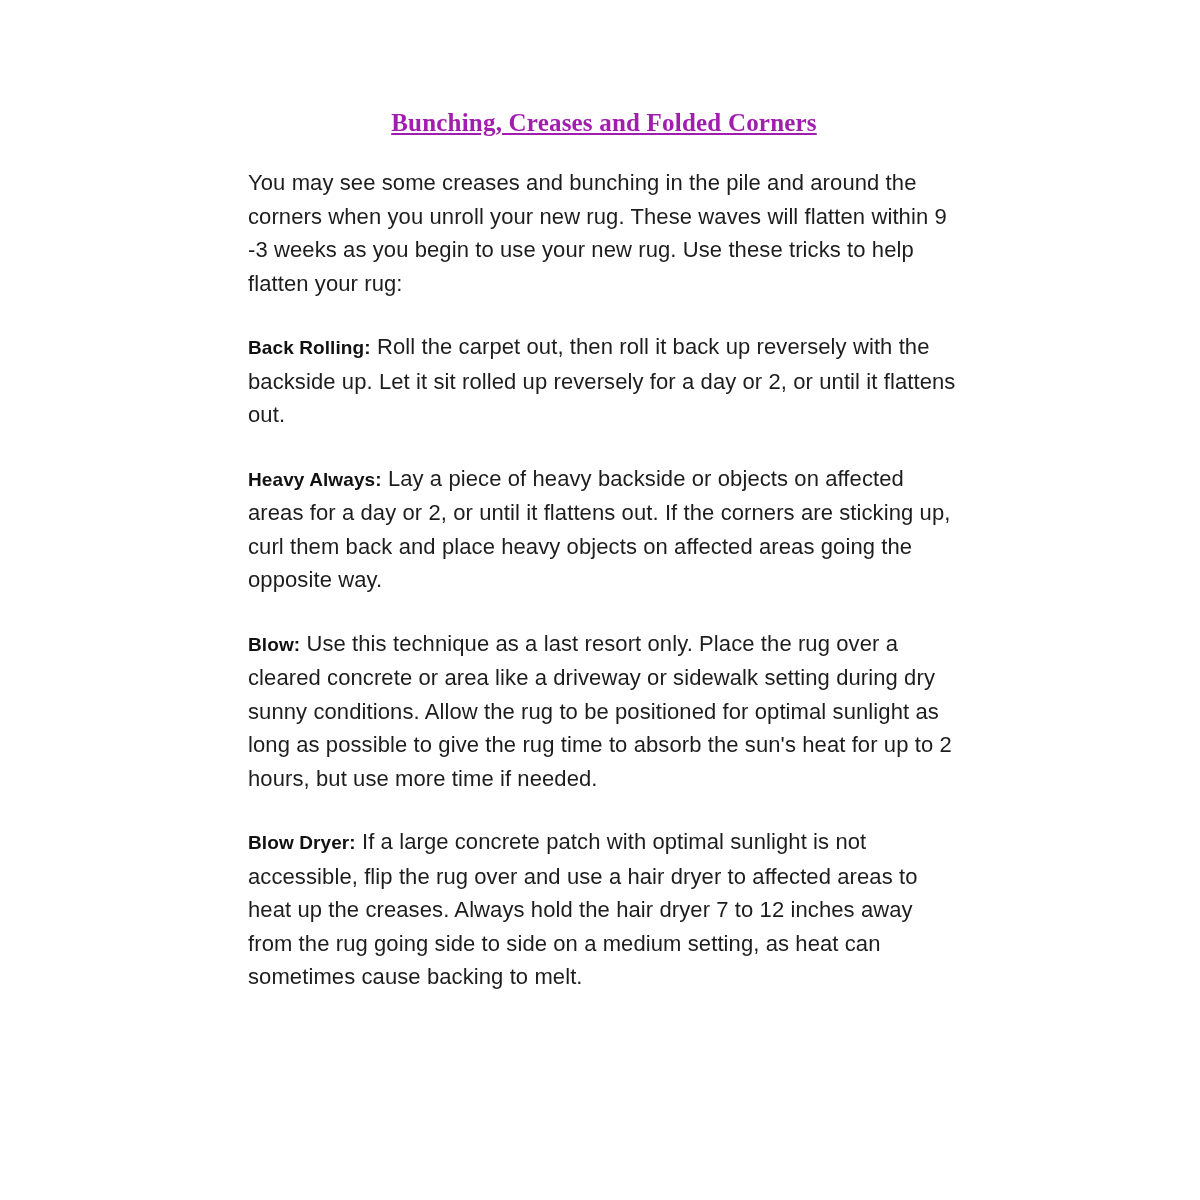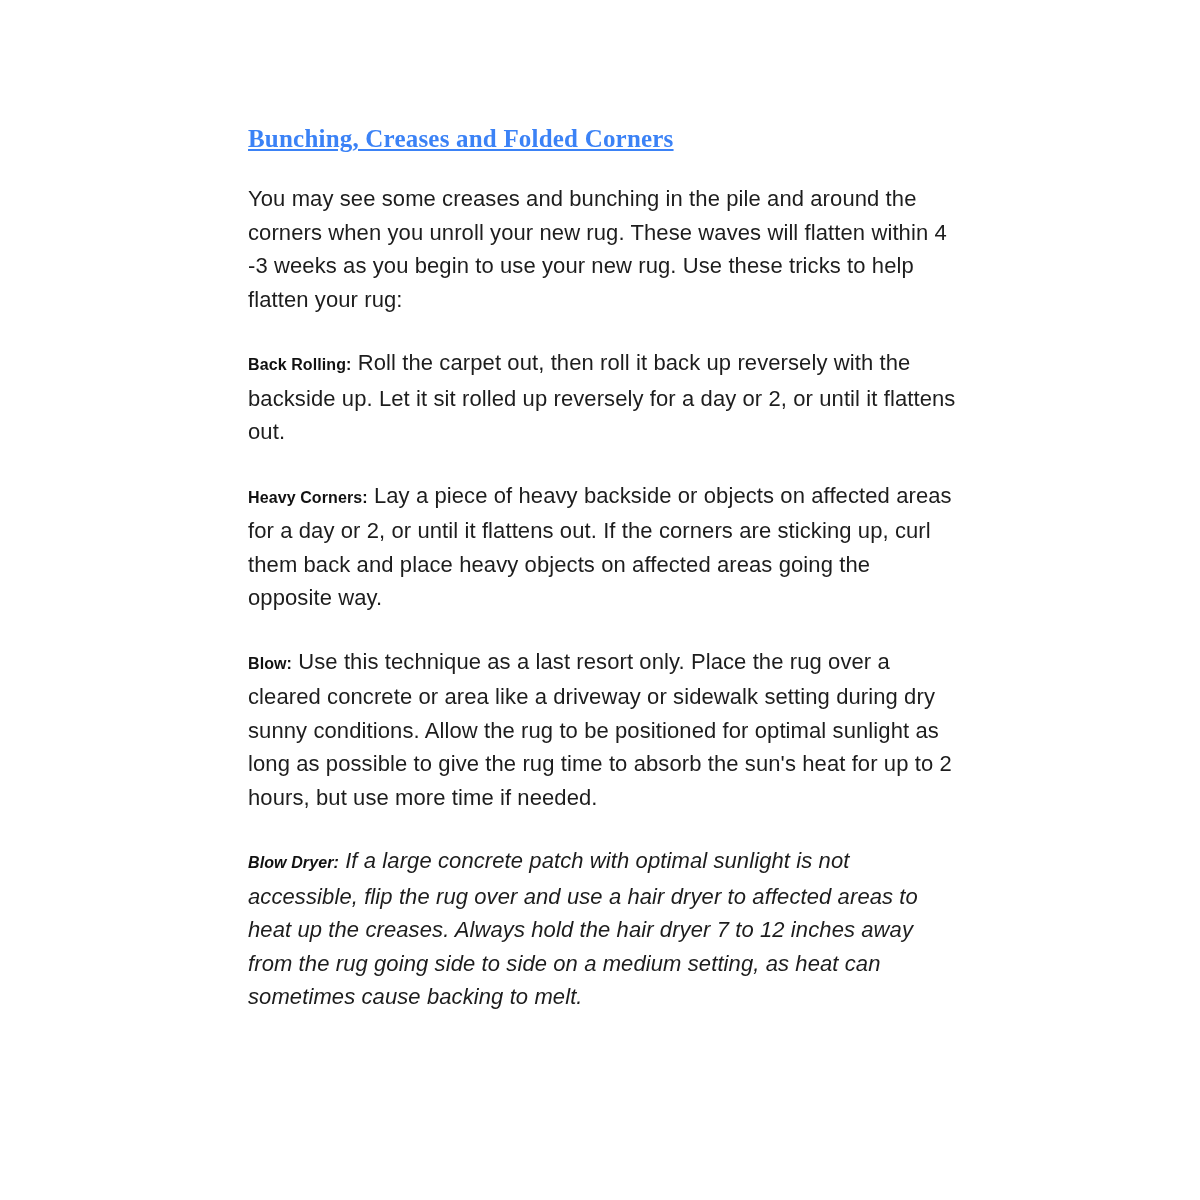--- a/index.html
+++ b/index.html
@@ -16,63 +16,63 @@
   }
   .doc-column {
     position: absolute;
     left: 248px;
     top: 108px;
     width: 712px;
     font-family: "Liberation Sans", "DejaVu Sans", sans-serif;
     color: #1d1d1d;
   }
   h1.doc-title {
-    margin: 16px 0 28px 0;
+    margin: 0 0 28px 0;
     font-family: "Liberation Serif", "DejaVu Serif", serif;
     font-weight: bold;
     font-size: 25px;
     line-height: 1.2;
-    color: #3b82f6;
+    color: #a21caf;
     text-decoration: underline;
     letter-spacing: 0.2px;
+    text-align: center;
   }
   p.doc-para {
     margin: 0 0 30px 0;
     font-size: 22px;
     line-height: 33.5px;
     font-weight: 500;
     letter-spacing: 0.1px;
   }
   p.doc-para:last-child {
     margin-bottom: 0;
-    font-style: italic;
   }
   .section-label {
     font-weight: bold;
-    font-size: 16px;
+    font-size: 19px;
     color: #111111;
   }
 </style>
 </head>
 <body>
 
 <div class="canvas">
   <div class="doc-column">
 
     <h1 class="doc-title">Bunching, Creases and Folded Corners</h1>
 
-    <p class="doc-para">You may see some creases and bunching in the pile and around the corners when you unroll your new rug. These waves will flatten within 4 -3 weeks as you begin to use your new rug. Use these tricks to help flatten your rug:</p>
+    <p class="doc-para">You may see some creases and bunching in the pile and around the corners when you unroll your new rug. These waves will flatten within 9 -3 weeks as you begin to use your new rug. Use these tricks to help flatten your rug:</p>
 
     <p class="doc-para">
       <span class="section-label">Back Rolling:</span>
       <span>Roll the carpet out, then roll it back up reversely with the backside up. Let it sit rolled up reversely for a day or 2, or until it flattens out.</span>
     </p>
 
     <p class="doc-para">
-      <span class="section-label">Heavy Corners:</span>
+      <span class="section-label">Heavy Always:</span>
       <span>Lay a piece of heavy backside or objects on affected areas for a day or 2, or until it flattens out. If the corners are sticking up, curl them back and place heavy objects on affected areas going the opposite way.</span>
     </p>
 
     <p class="doc-para">
       <span class="section-label">Blow:</span>
       <span>Use this technique as a last resort only. Place the rug over a cleared concrete or area like a driveway or sidewalk setting during dry sunny conditions. Allow the rug to be positioned for optimal sunlight as long as possible to give the rug time to absorb the sun's heat for up to 2 hours, but use more time if needed.</span>
     </p>
 
     <p class="doc-para">
       <span class="section-label">Blow Dryer:</span>

